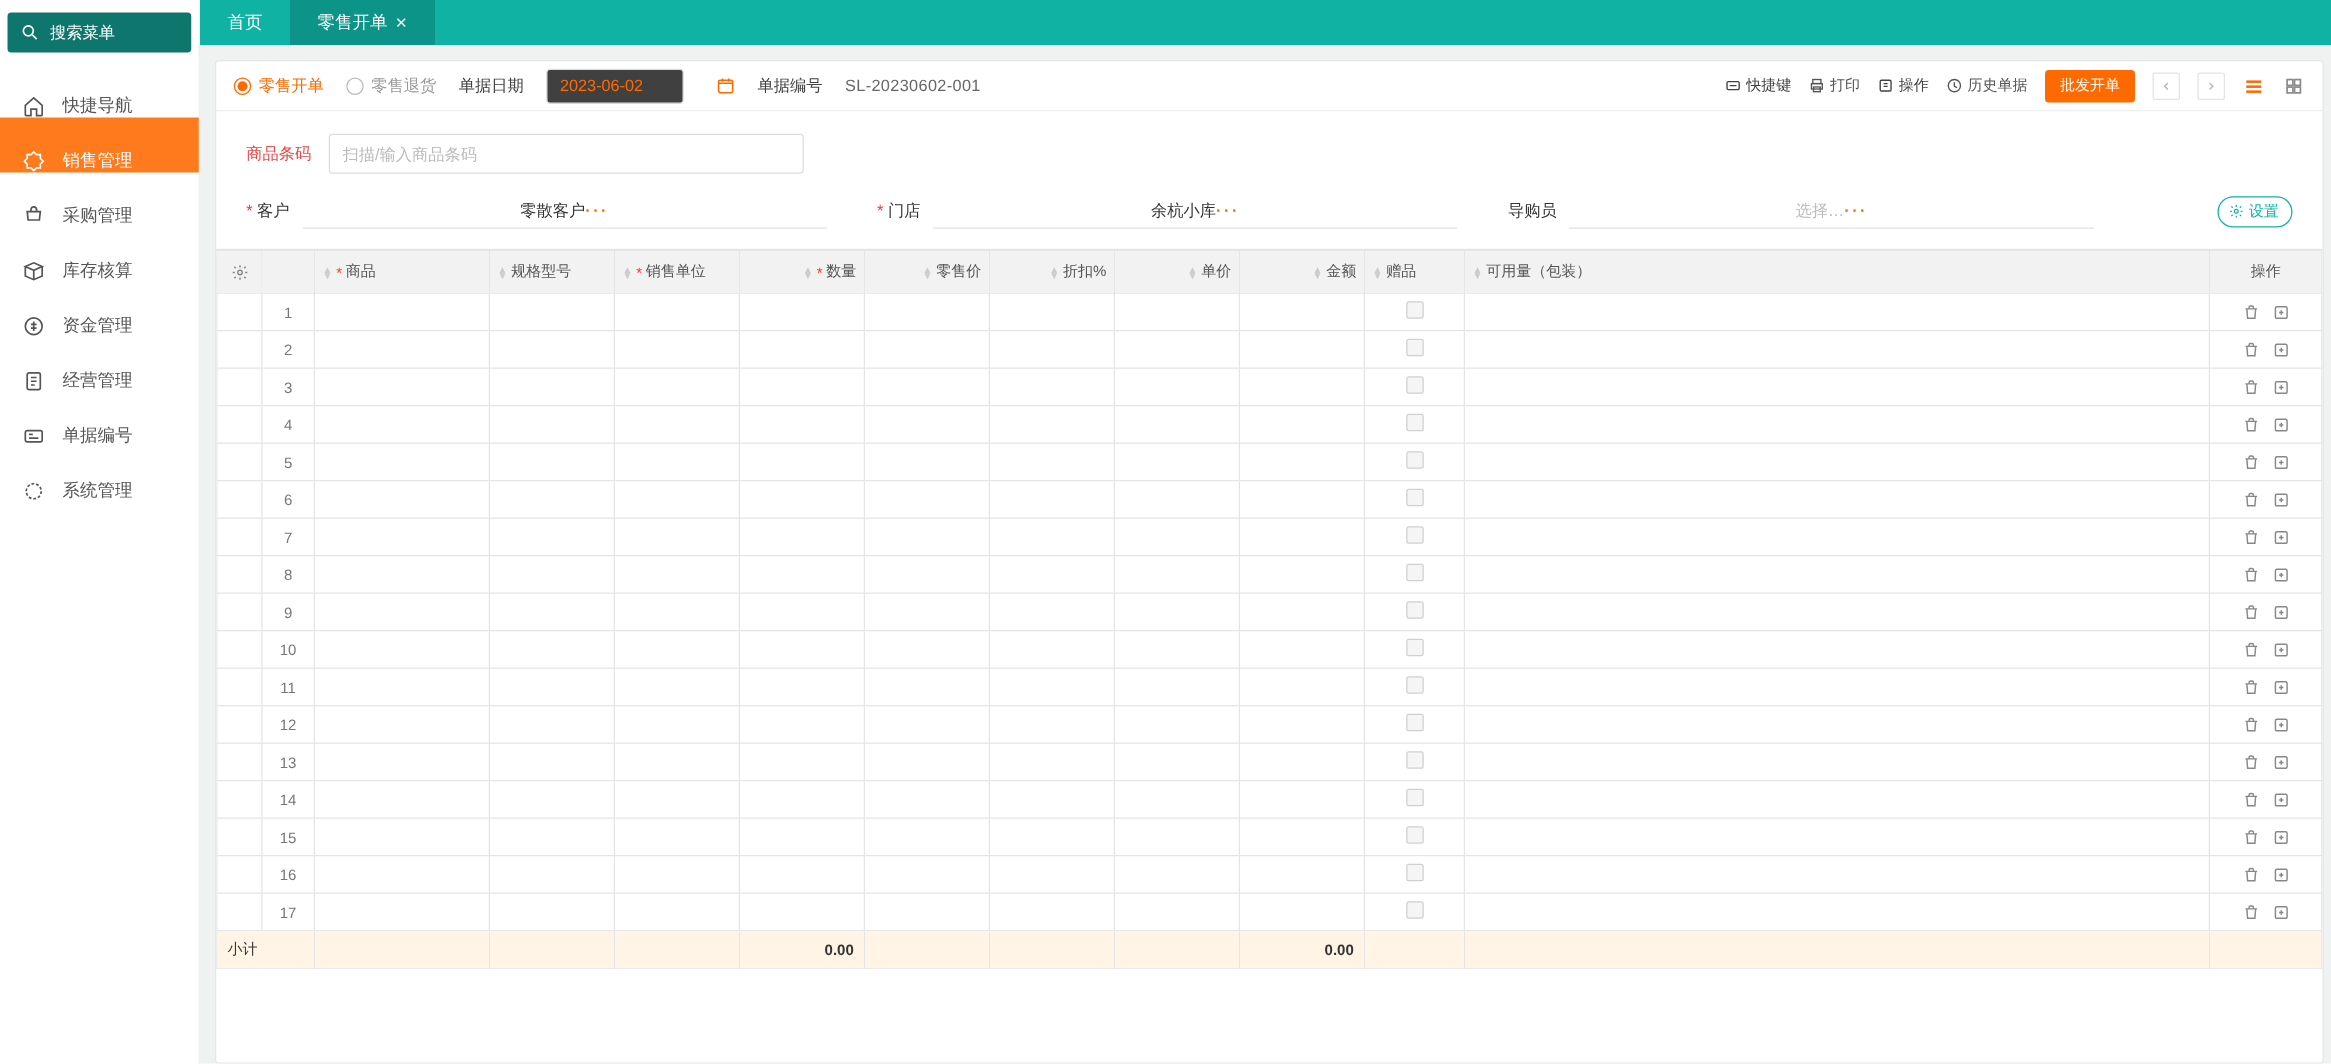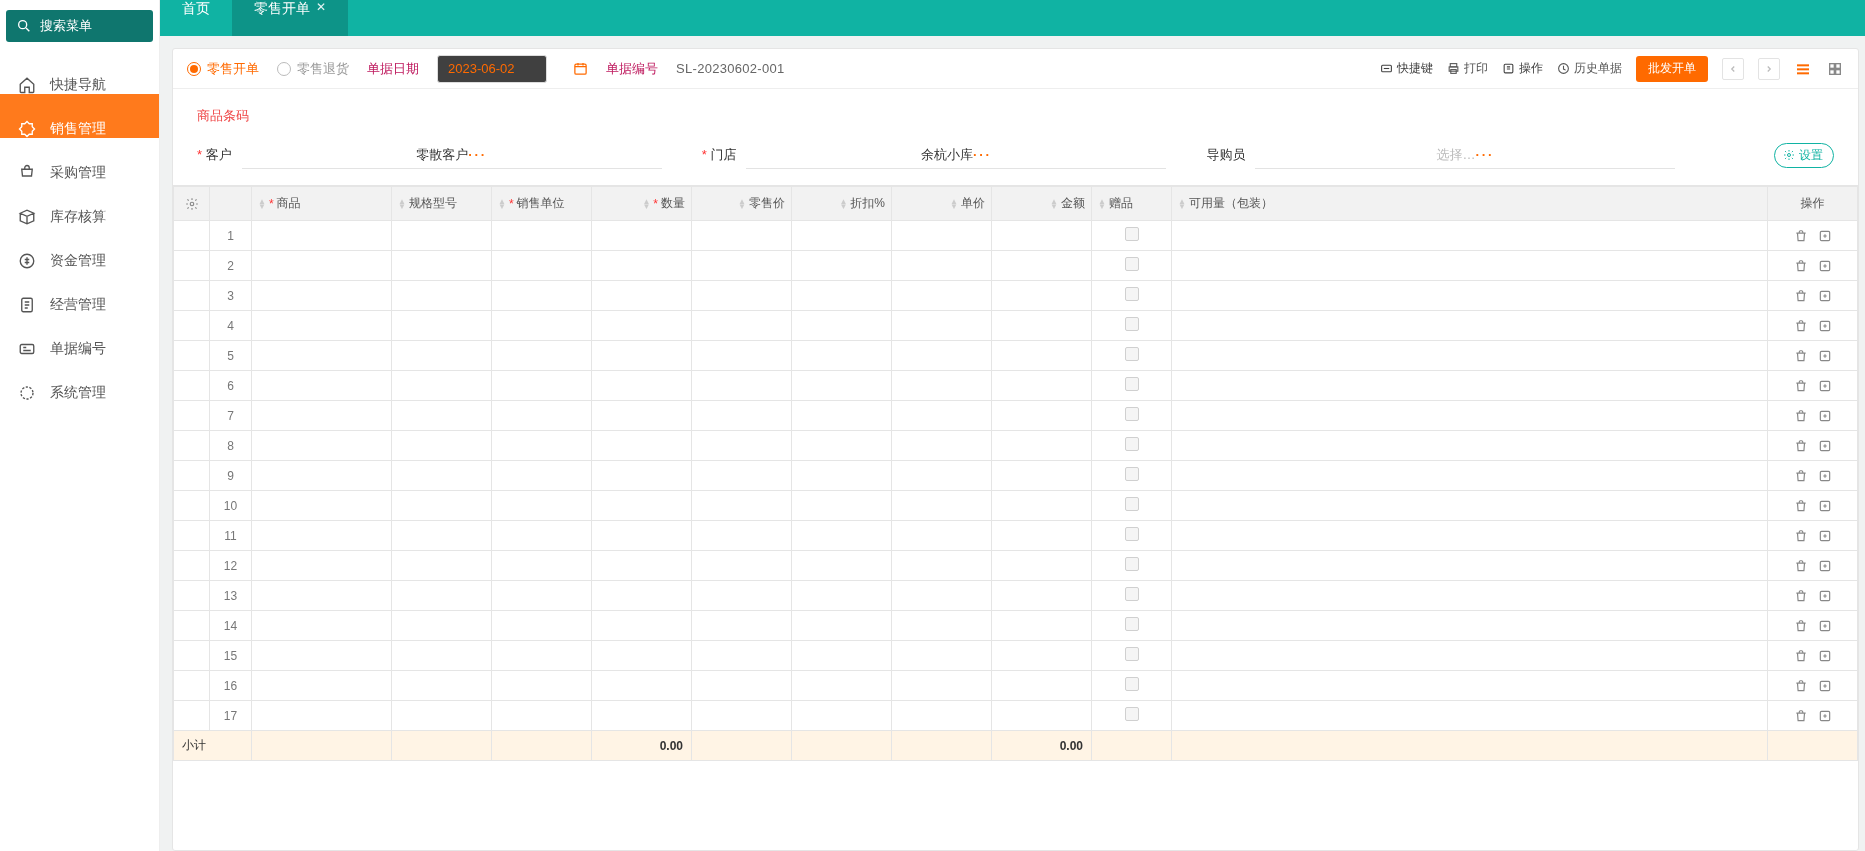--- a/index.html
+++ b/index.html
@@ -11,36 +11,36 @@
     .search-menu { background: #0f766e; color: #fff; height: 32px; margin: 10px 6px 4px 6px; border-radius: 3px; display: flex; align-items: center; padding: 0 10px; gap: 8px; font-size: 13px; cursor: pointer;}
     .search-menu .ico { width: 16px; height: 16px; display:inline-flex; align-items:center; justify-content:center;}
     .menu-list { list-style: none; margin-top: 4px;}
     .menu-list li { height: 44px; display: flex; align-items:flex-end; gap: 14px; padding: 0 18px; color:#555; cursor:pointer; font-size:14px;}
     .menu-list li .ico { width:18px; height:18px; display:inline-flex;}
     .menu-list li.active { background:#ff7a1c; color:#fff;}
 
     
     .main { flex: 1; display: flex; flex-direction: column; height:100%; }
     .top-tabs { height: 36px; background: #10b3a3; display:flex; align-items:stretch; }
-    .top-tab { padding: 0 22px; display:flex; color:#fff; cursor:pointer; font-size:14px; position:relative;}
+    .top-tab { padding: 0 22px; display:flex; align-items:center; color:#fff; cursor:pointer; font-size:14px; position:relative;}
     .top-tab.active { background:#0d9488;}
     .top-tab .close { margin-left:6px; font-size:12px; opacity:.9;}
 
     .content-wrap { flex:1; background:#f0f2f2; padding: 12px 6px 0 12px; overflow:hidden; display:flex;}
     .panel { flex:1; background:#fff; border:1px solid #e5e5e5; border-radius:3px; display:flex; flex-direction:column; min-height:0;}
 
     
     .panel-head { height:40px; display:flex; align-items:center; padding:0 14px; gap:18px; border-bottom:1px solid #eee; flex-shrink:0;}
     .radio-group { display:flex; align-items:center; gap:18px;}
     .radio-item { display:flex; align-items:center; gap:6px; color:#999; cursor:pointer; font-size:13px;}
     .radio-item.active { color:#ff6a00;}
     .radio-dot { width:14px; height:14px; border-radius:50%; border:1px solid #bbb; display:inline-block; position:relative;}
     .radio-item.active .radio-dot { border-color:#ff6a00;}
     .radio-item.active .radio-dot::after { content:""; position:absolute; inset:2px; background:#ff6a00; border-radius:50%;}
-    .ph-label { color:#be185d; font-size:13px;}
+    .ph-label { color:#404040; font-size:13px;}
     .ph-date { border:1px solid #ddd; height:28px; padding:0 10px; font-size:13px; color:#ff6a00; background:#404040; min-width:110px; display:flex; align-items:center; border-radius:3px;}
     .cal-icon { margin-left:8px;}
     .ph-code { color:#666; font-size:13px; letter-spacing:.3px;}
     .head-spacer { flex:1;}
     .head-tools { display:flex; align-items:center; gap:14px;}
     .tool { display:flex; align-items:center; gap:4px; color:#555; font-size:12px; cursor:pointer;}
     .tool.orange { color:#404040;justify-content:center;}
     .btn-primary { background:#ff6a00; color:#fff; border:none; height:26px; padding:0 12px; border-radius:3px; font-size:12px; cursor:pointer;}
     .nav-arrow { width:22px; height:22px; display:flex;align-items:center;justify-content:center; color:#bbb; cursor:pointer; border:1px solid #e3e3e3; border-radius:2px;}
     .mini-ico { width:18px; height:18px; display:flex;align-items:center;justify-content:center; color:#888; cursor:pointer;}
@@ -263,20 +263,21 @@
                   <rect x="13" y="4" width="7" height="7"></rect>
                   <rect x="4" y="13" width="7" height="7"></rect>
                   <rect x="13" y="13" width="7" height="7"></rect>
                 </svg>
             </span>
           </div>
         </div>
 
         <div class="barcode-row">
           <label>商品条码</label>
+          <input class="barcode-input" type="text" placeholder="扫描/输入商品条码" style="">
         </div>
 
         <div class="filter-row">
           <div class="f-item">
             <span><span class="req">*</span> <span>客户</span></span>
             <div class="picker" style="min-width:420px;">
               <span>零散客户</span>
               <span class="more">···</span>
             </div>
           </div>

